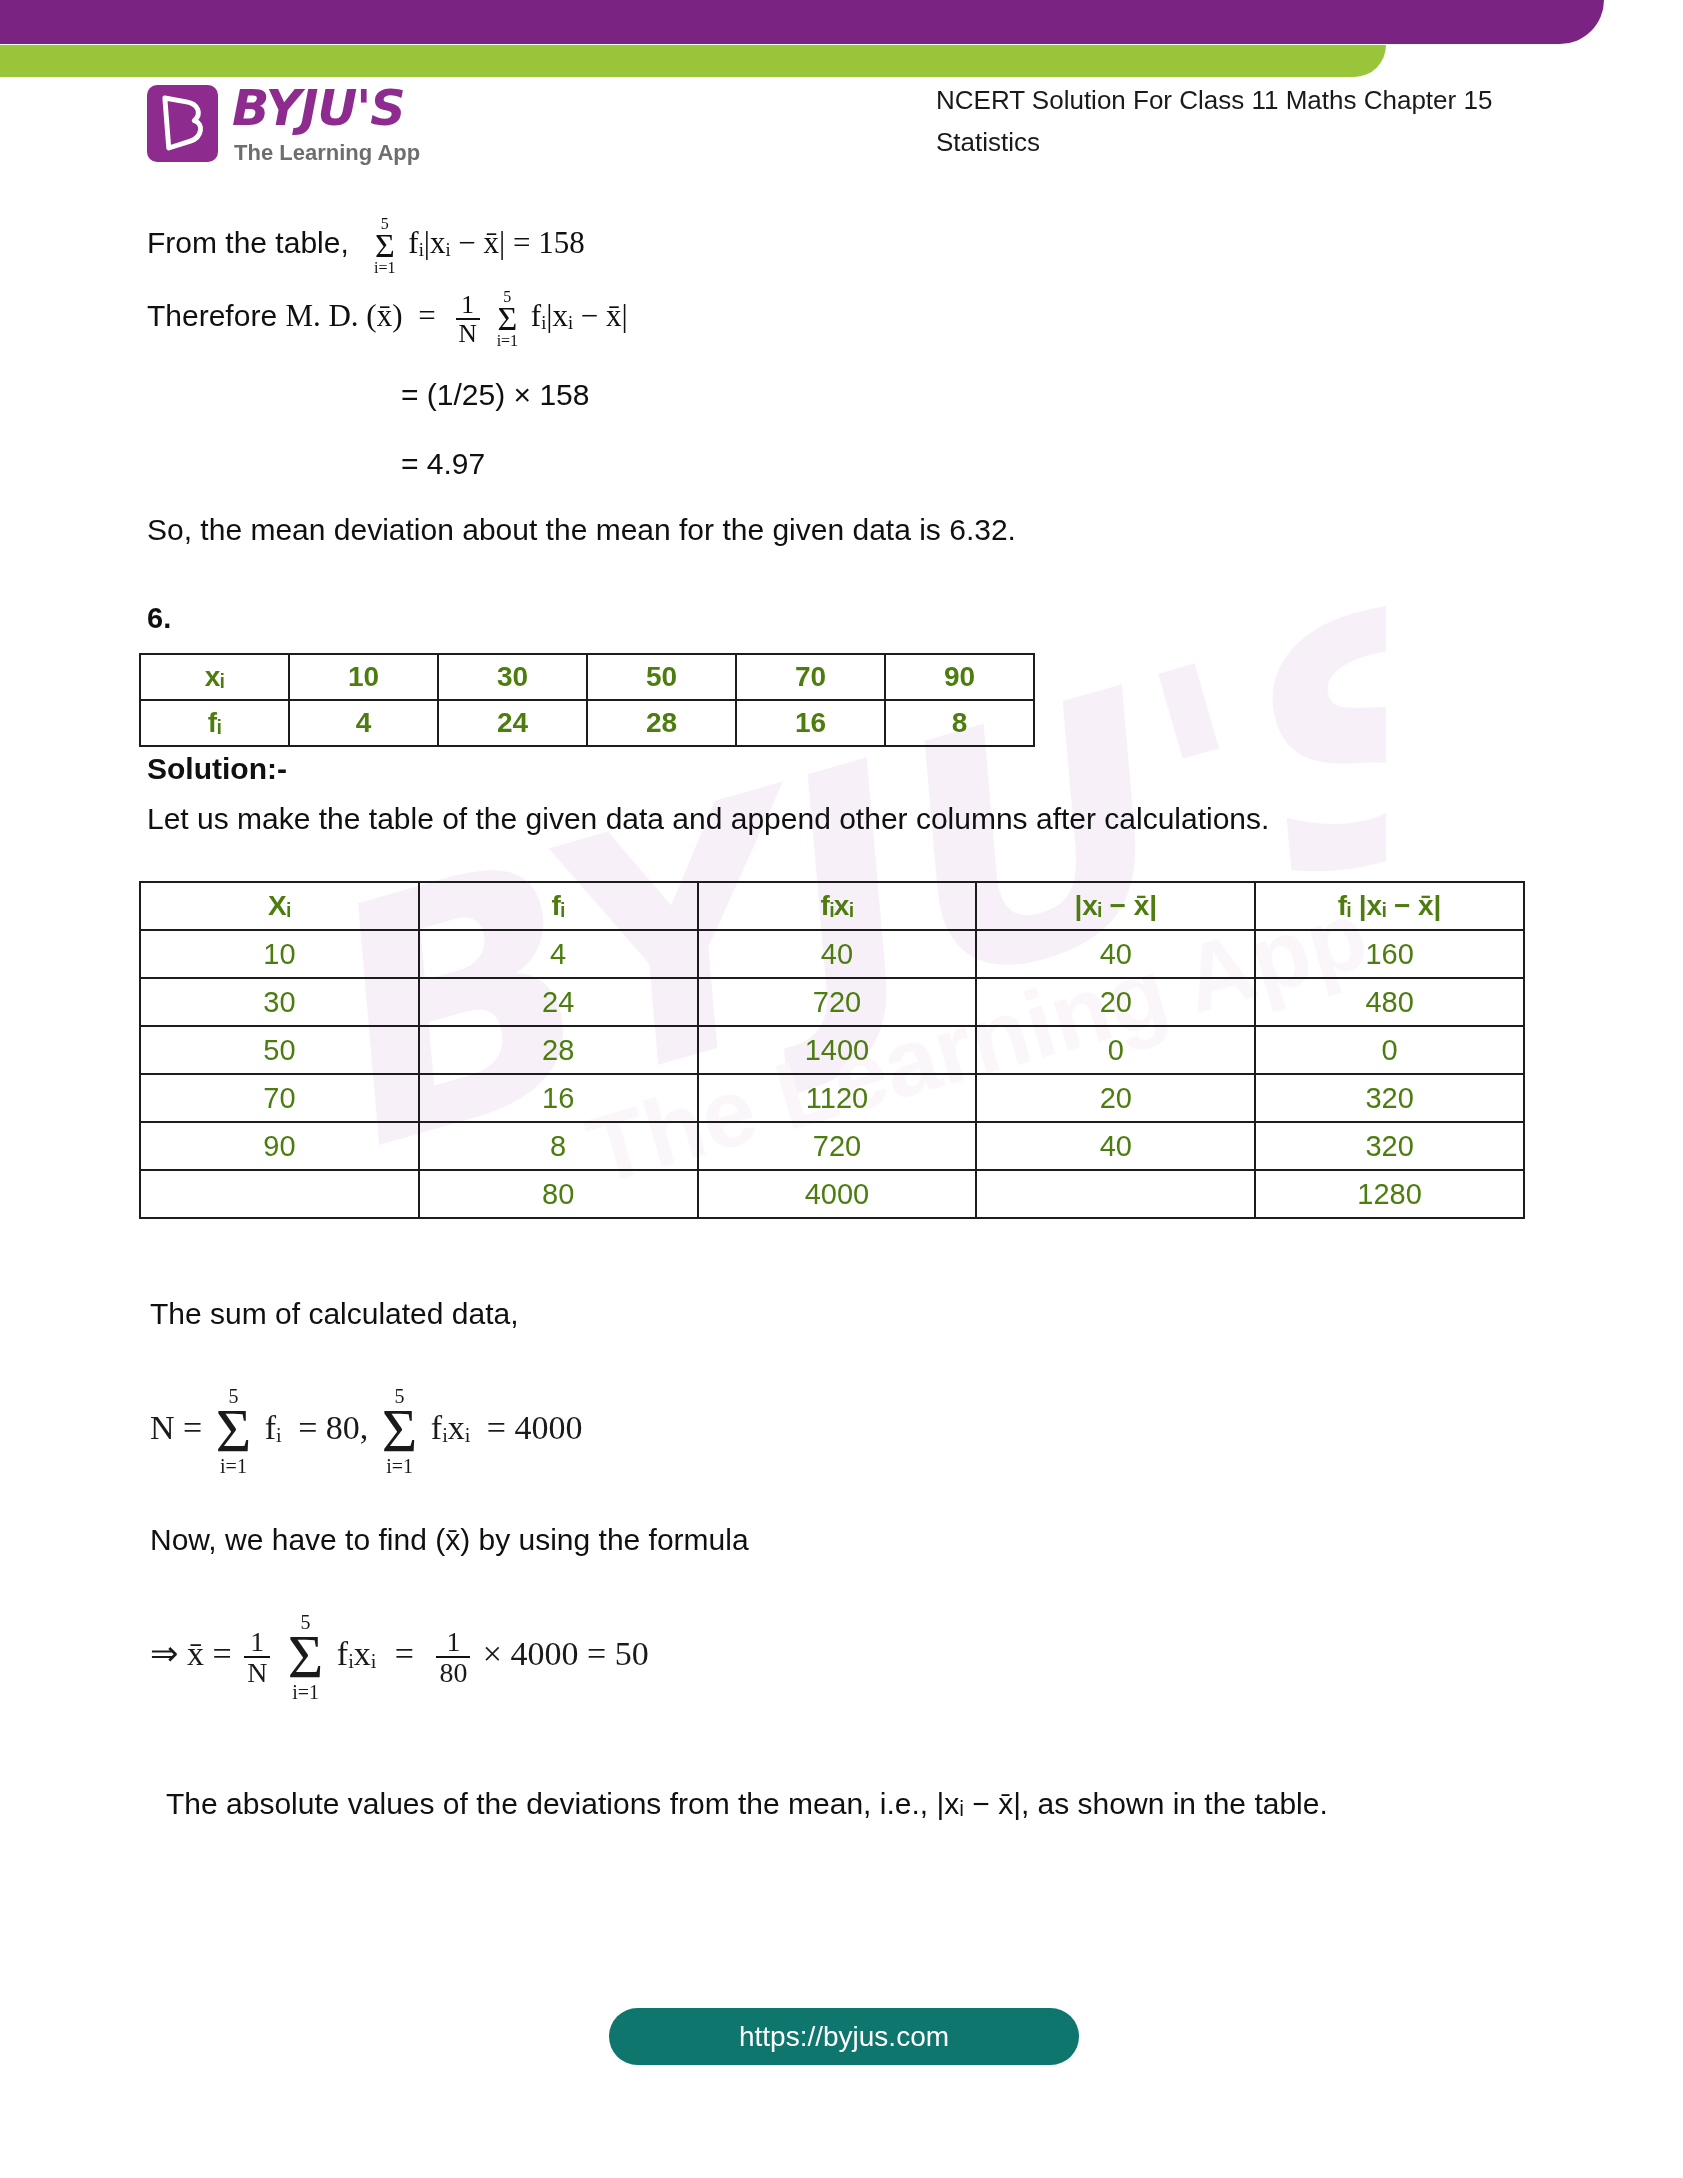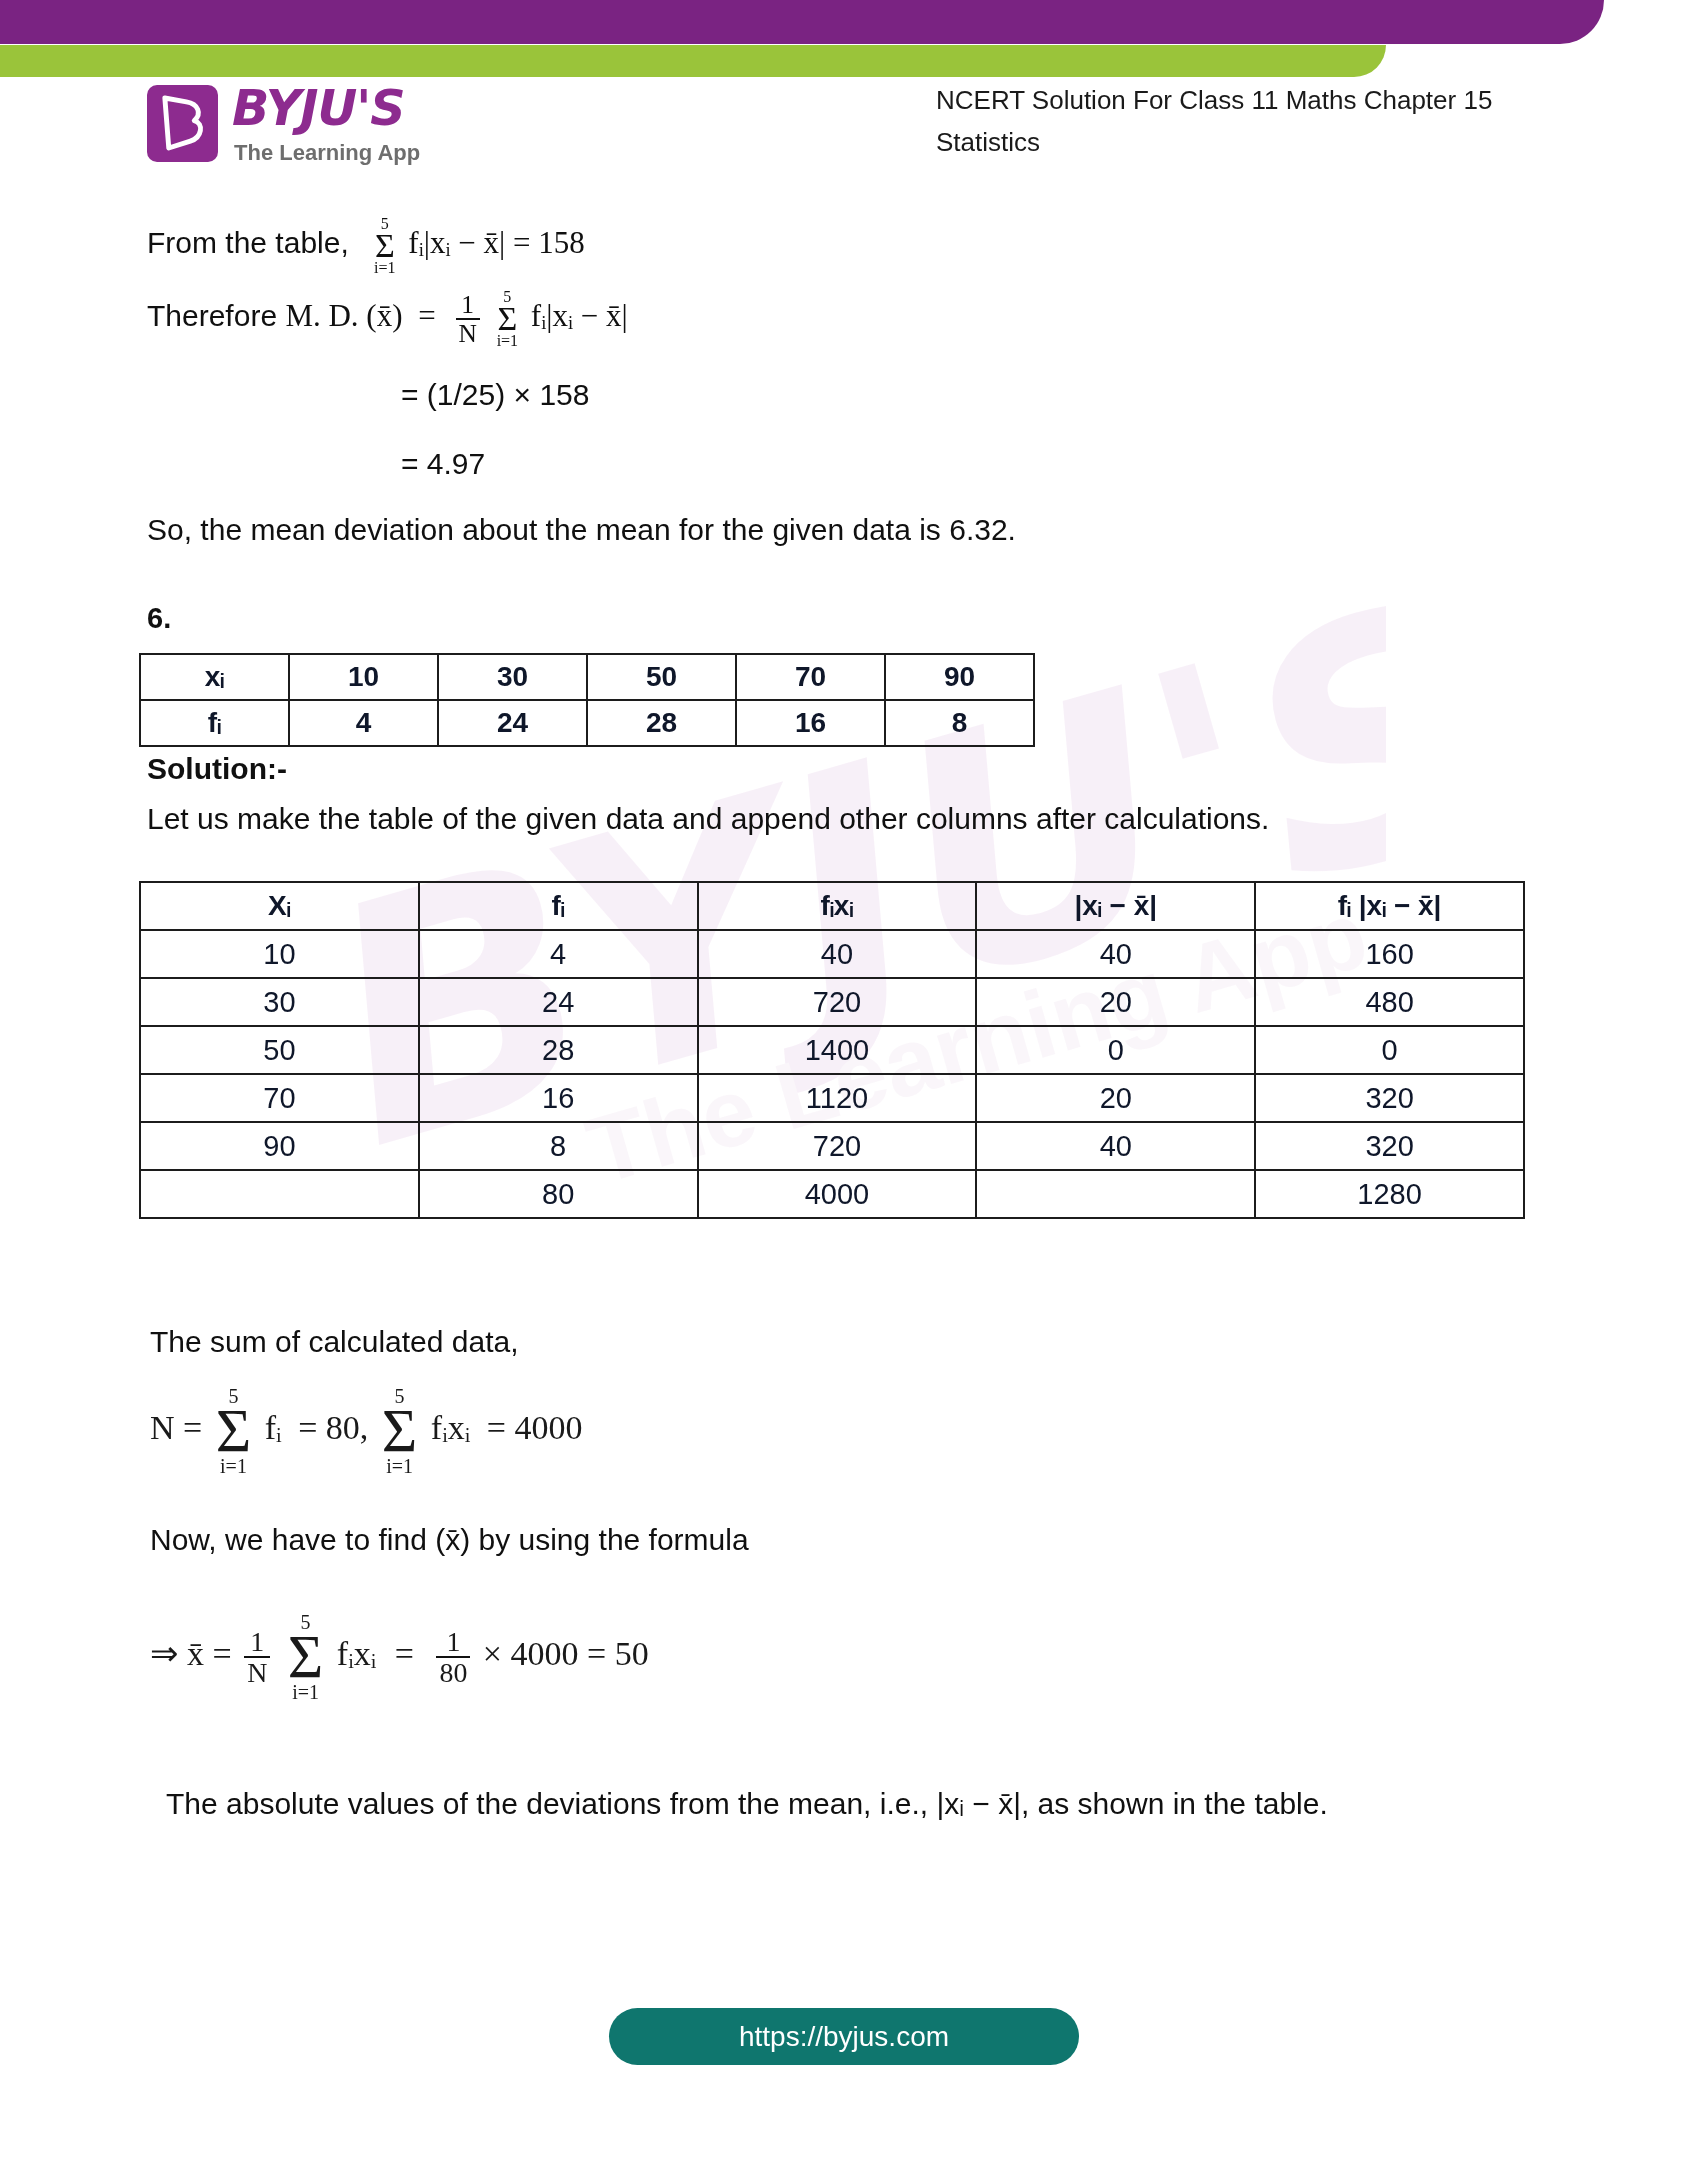--- a/index.html
+++ b/index.html
@@ -130,21 +130,21 @@
   
   table.doc {
     position: absolute;
     border-collapse: collapse;
     font-family: "Liberation Sans", sans-serif;
     background: transparent;
   }
   table.doc td, table.doc th {
     border: 2px solid #1c1c1c;
     text-align: center;
-    color: #0f172a;
+    color: #4d7c0f;
     font-weight: 400;
     padding: 4px;
   }
 
   
   #q6-table { left: 139px; top: 653px; }
   #q6-table td { width: 149px; height: 46px; font-size: 28px; font-weight: 700; }
   #q6-table td.lbl { width: 149px; }
 
   
@@ -243,21 +243,21 @@
   <div class="ln" style="left:401px; top:378px;">= (1/25) × 158</div>
   <div class="ln" style="left:401px; top:447px;">= 4.97</div>
 
   <div class="ln" style="left:147px; top:513px;">So, the mean deviation about the mean for the given data is 6.32.</div>
 
   <div class="ln bold" style="left:147px; top:602px; font-size:29px;">6.</div>
 
   <div class="ln bold" style="left:147px; top:752px;">Solution:-</div>
   <div class="ln" style="left:147px; top:802px;">Let us make the table of the given data and append other columns after calculations.</div>
 
-  <div class="ln" style="left:150px; top:1297px;margin-top:28px;">The sum of calculated data,</div>
+  <div class="ln" style="left:150px; top:1297px;">The sum of calculated data,</div>
 
   <div class="math" style="position:absolute; left:150px; top:1386px; font-size:34px;">
     <span>N =</span>
     <span class="bigsum">
       <span class="lim">5</span>
       <span class="sig">Σ</span>
       <span class="lim">i=1</span>
     </span>
     <span>fᵢ</span>
     <span style="margin-left:8px;">= 80,</span>

